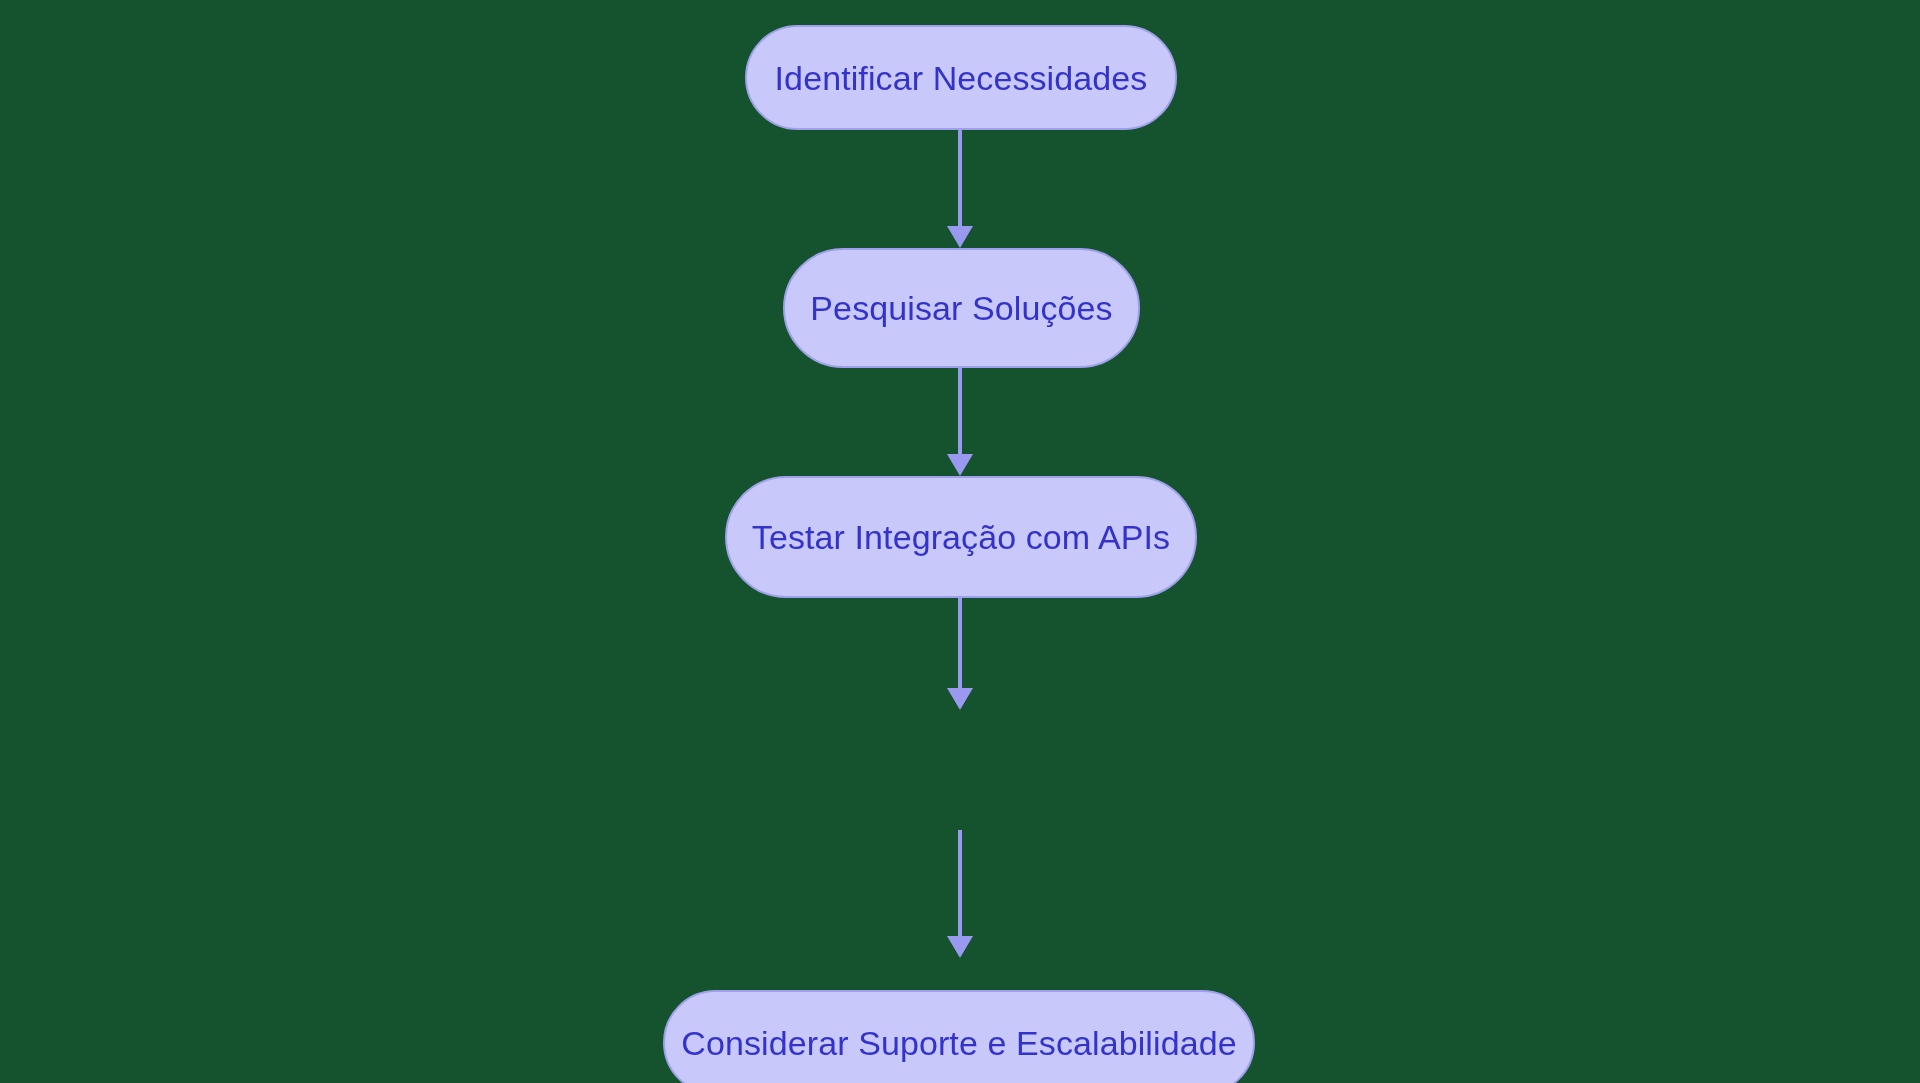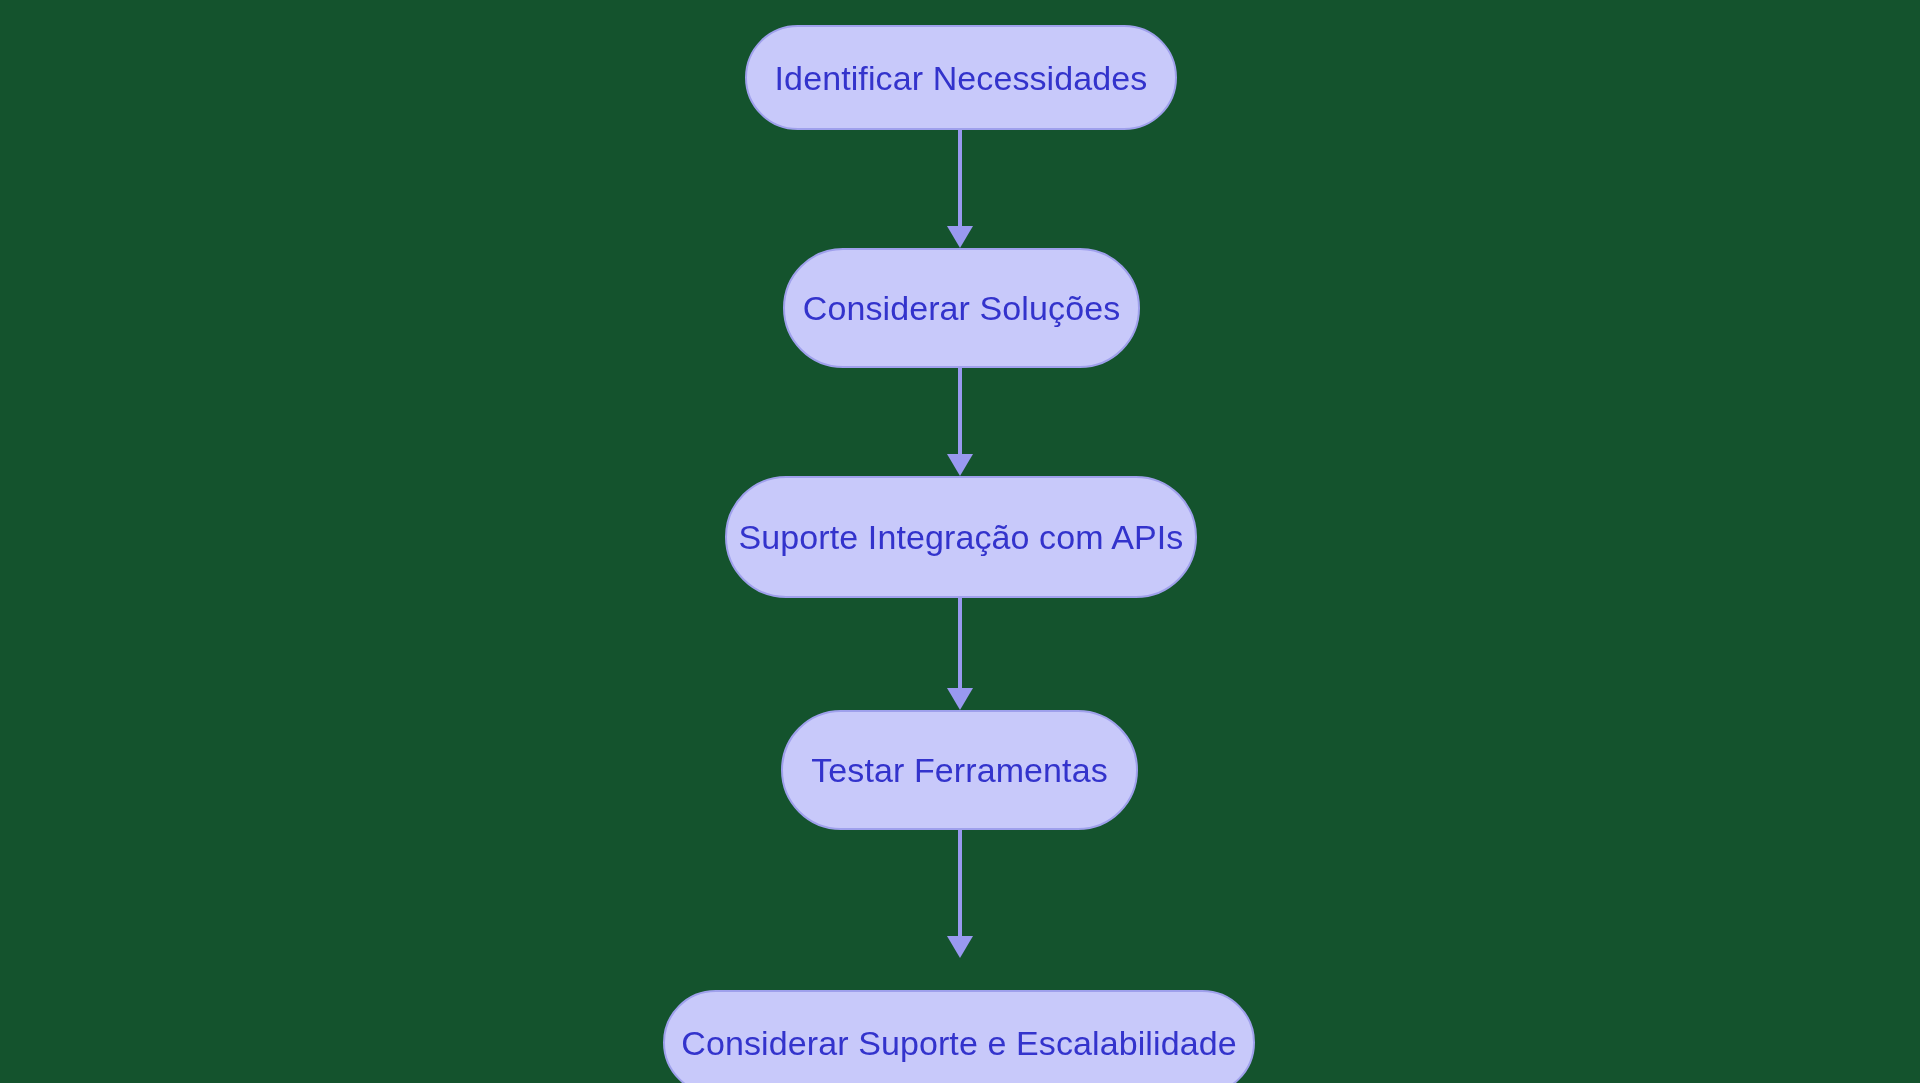--- a/index.html
+++ b/index.html
@@ -93,40 +93,37 @@
   <div class="flow-node" id="node-0">
     <span class="node-label">Identificar Necessidades</span>
   </div>
 
   <div class="flow-edge" id="edge-0">
     <div class="edge-line"></div>
     <div class="edge-head"></div>
   </div>
 
   <div class="flow-node" id="node-1">
-    <span class="node-label">Considerar Soluções</span>
+    <span class="node-label">Pesquisar Soluções</span>
   </div>
 
   <div class="flow-edge" id="edge-1">
     <div class="edge-line"></div>
     <div class="edge-head"></div>
   </div>
 
   <div class="flow-node" id="node-2">
-    <span class="node-label">Suporte Integração com APIs</span>
+    <span class="node-label">Testar Integração com APIs</span>
   </div>
 
   <div class="flow-edge" id="edge-2">
     <div class="edge-line"></div>
     <div class="edge-head"></div>
   </div>
 
-  <div class="flow-node" id="node-3">
-    <span class="node-label">Testar Ferramentas</span>
-  </div>
 
   <div class="flow-edge" id="edge-3">
     <div class="edge-line"></div>
     <div class="edge-head"></div>
   </div>
 
   <div class="flow-node" id="node-4">
     <span class="node-label">Considerar Suporte e Escalabilidade</span>
   </div>
 

